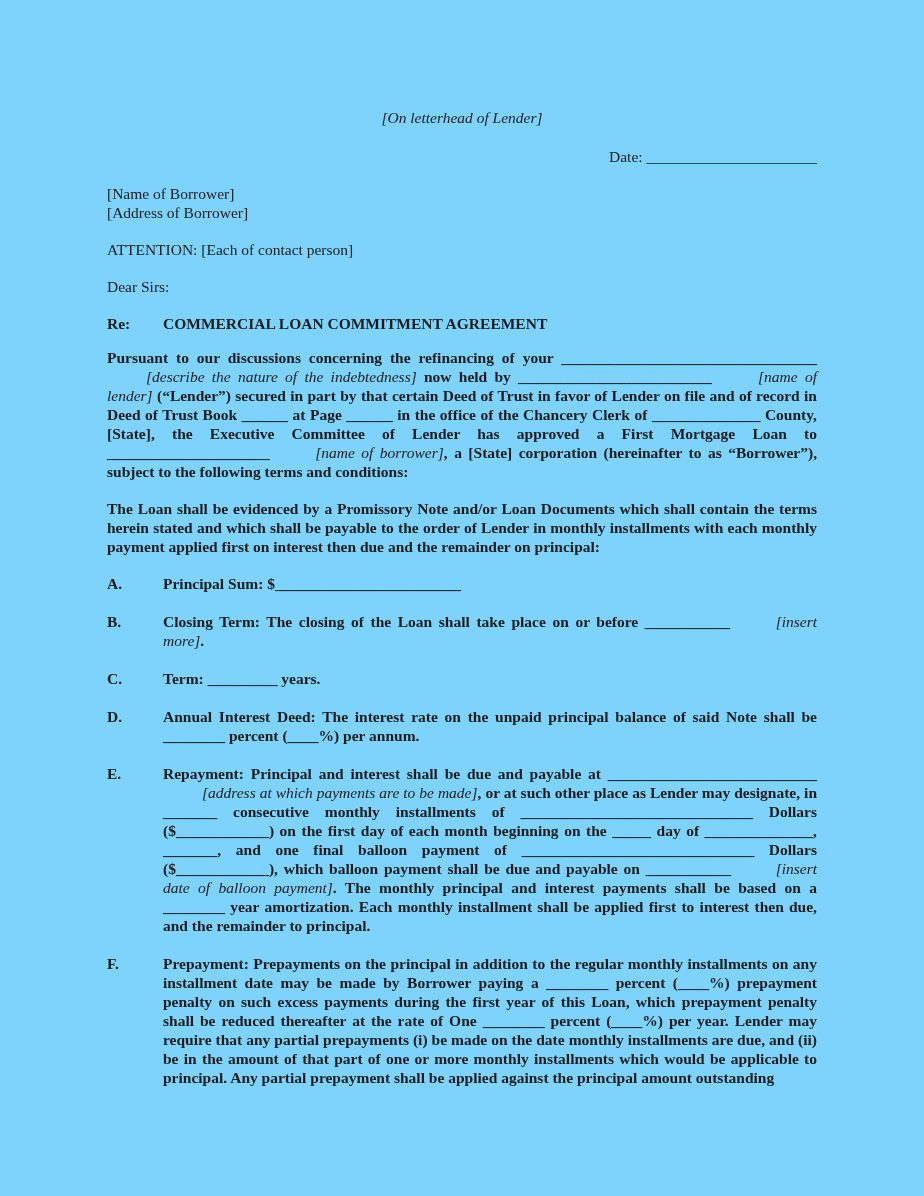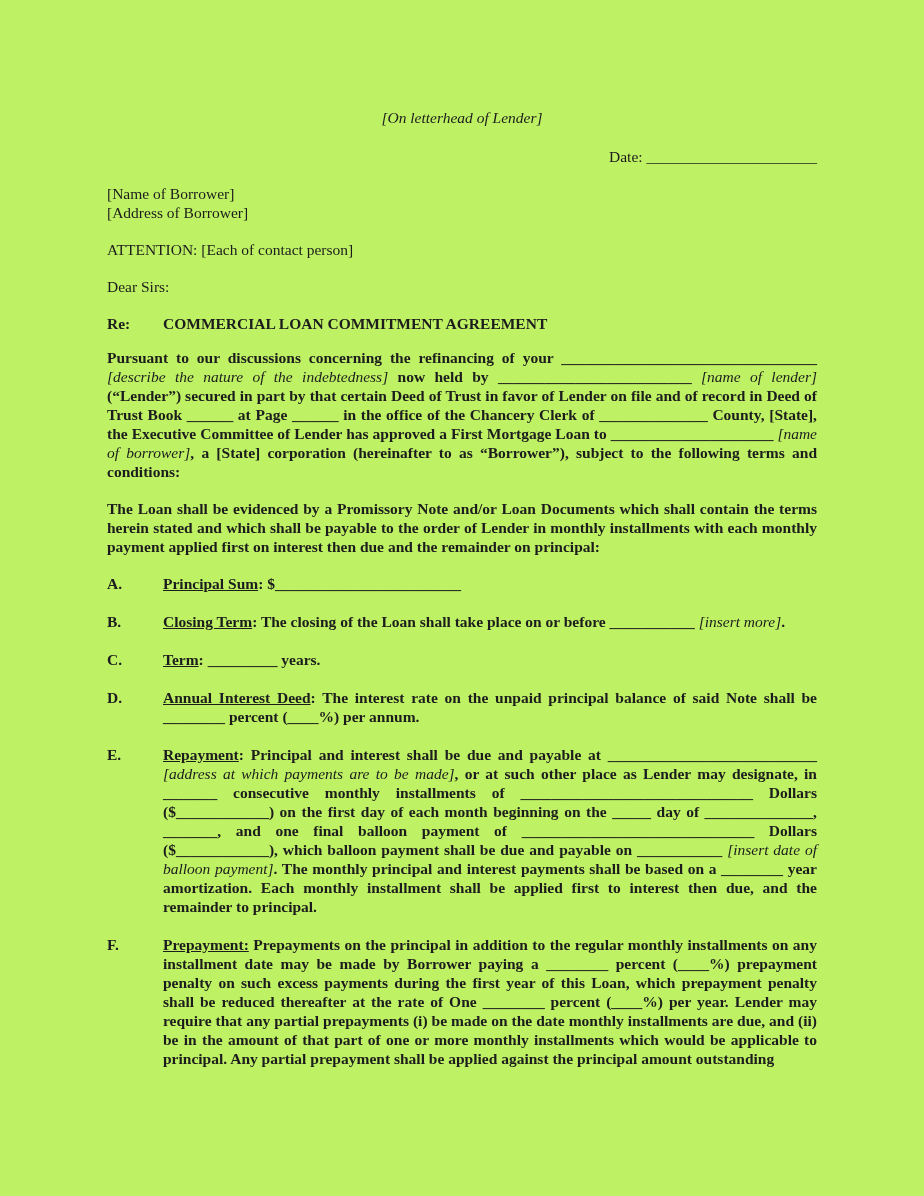--- a/index.html
+++ b/index.html
@@ -5,21 +5,21 @@
   html, body {
     margin: 0;
     padding: 0;
     background: #ffffff;
   }
   .page {
     position: relative;
     width: 924px;
     height: 1196px;
     box-sizing: border-box;
-    background: #bef264;
+    background: #7dd3fc;
     color: #1c1c1c;
     font-family: "Liberation Serif", "DejaVu Serif", serif;
     font-size: 15.5px;
     line-height: 19px;
     padding: 108px 107px 0 107px;
     overflow: hidden;
   }
   .letterhead-note {
     text-align: center;
     font-style: italic;
@@ -62,22 +62,22 @@
     margin: 0 0 19px 0;
   }
   .term-letter {
     flex: 0 0 56px;
     font-weight: bold;
   }
   .term-body {
     flex: 1;
     text-align: justify;
   }
-  .run-bold { font-weight: bold; text-decoration: underline; }
-  .run-italic { font-style: italic; }
+  .run-bold { font-weight: bold; }
+  .run-italic { font-style: italic; margin-left: 39px; }
   .run-normal { font-style: normal; font-weight: bold; }
 </style>
 </head>
 <body>
 
 <div class="page">
 
   <div class="letterhead-note">[On letterhead of Lender]</div>
 
   <div class="date-line">Date: ______________________</div>

